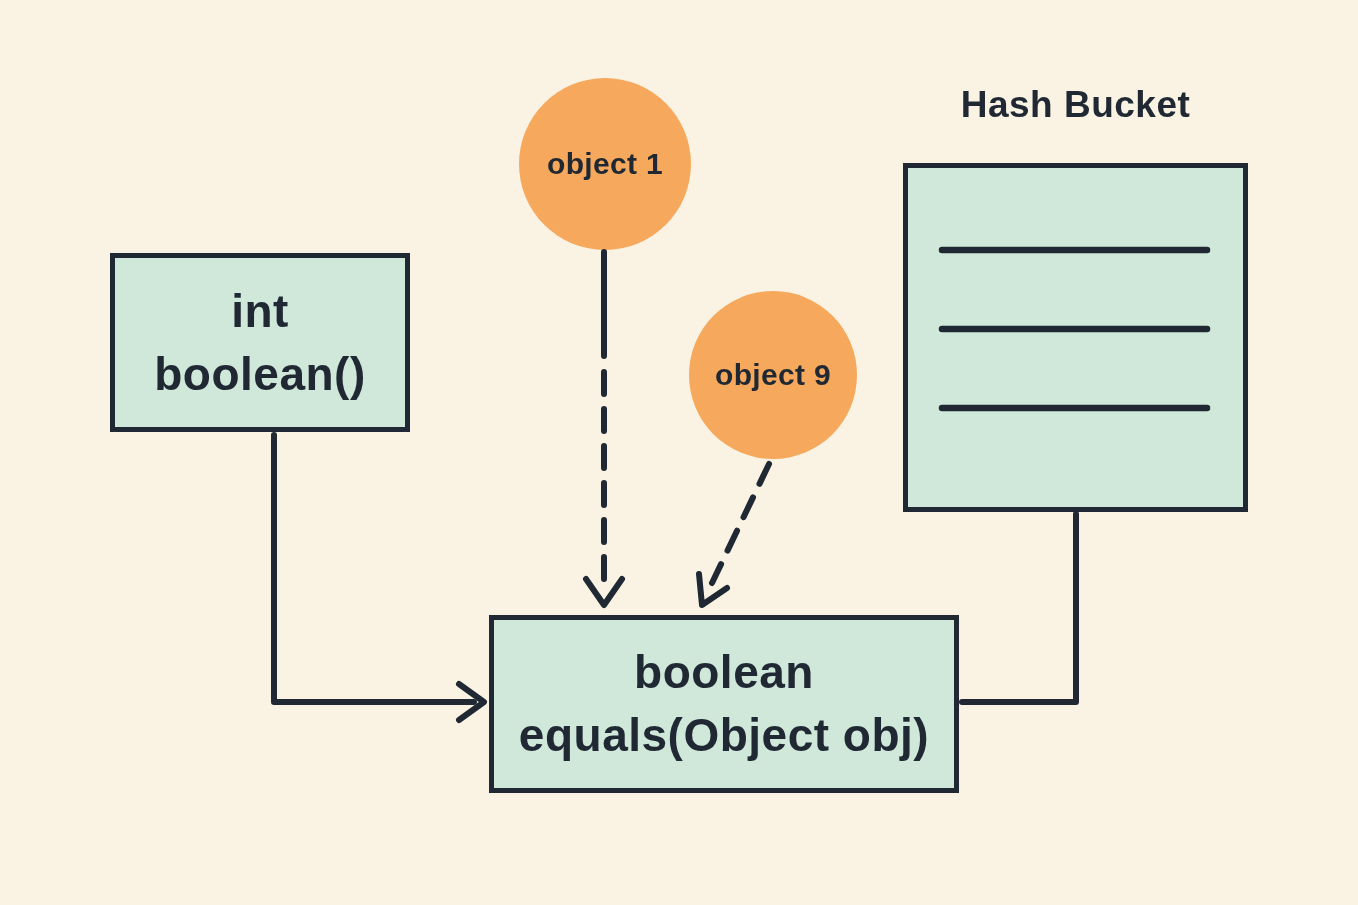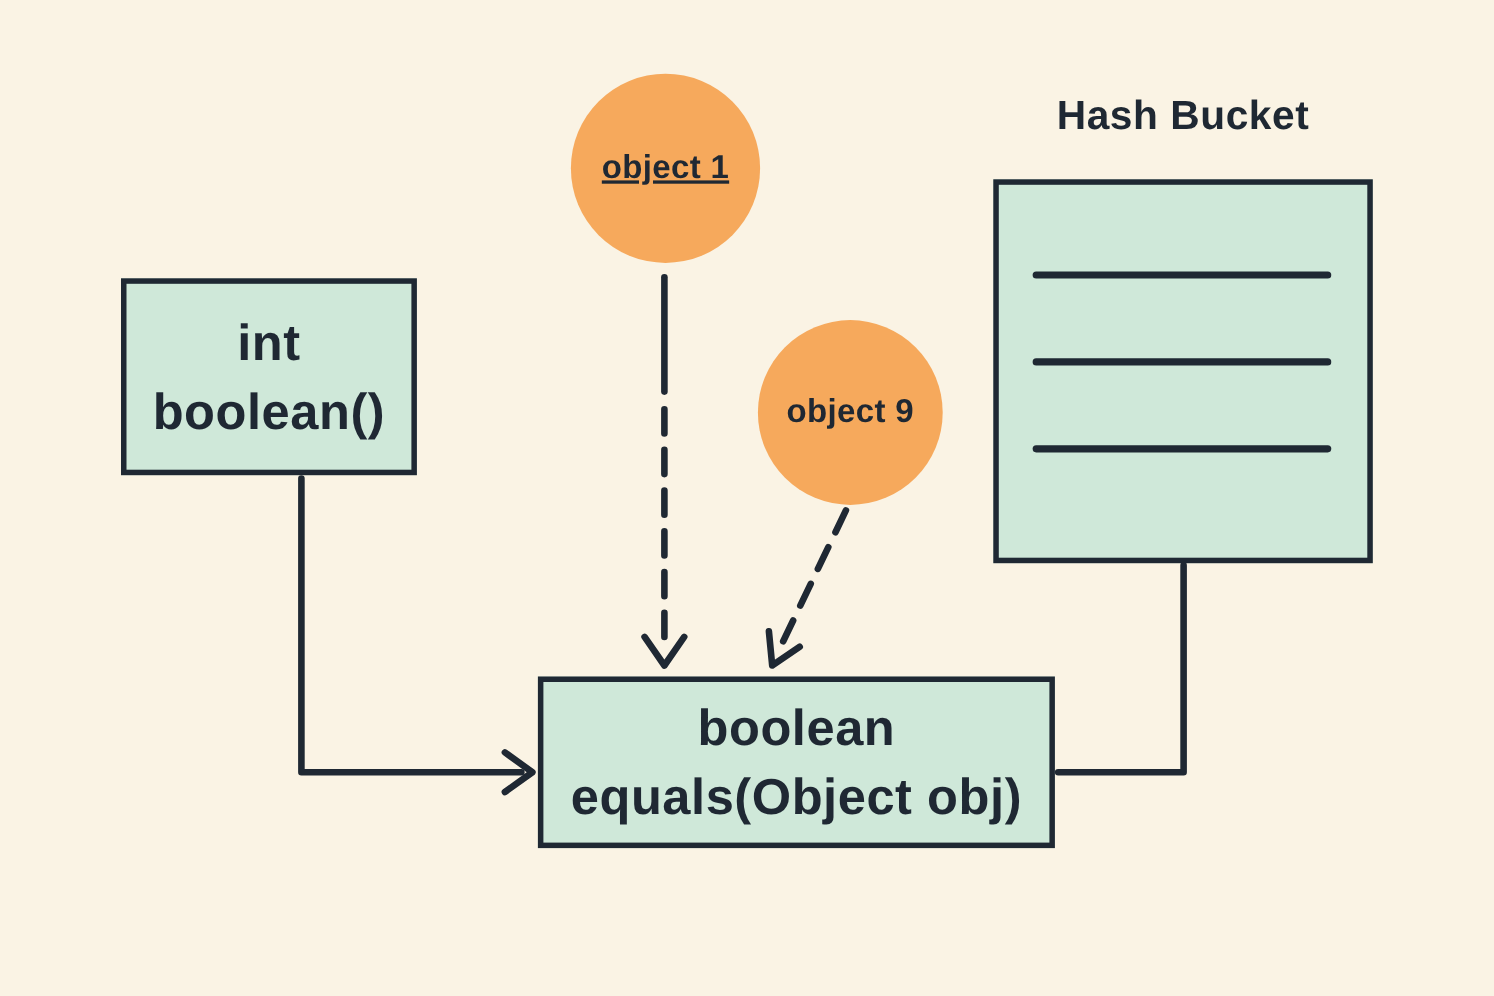--- a/index.html
+++ b/index.html
@@ -33,39 +33,39 @@
     text-align: center;
     gap: 10px;
   }
   .node-box .line{
     font-size: 46px;
     font-weight: 600;
     line-height: 1.15;
     color: var(--stroke);
     letter-spacing: 0.5px;
   }
-  #hashcode-box{ left:110px; top:253px; width:269px; height:179px; }
-  #equals-box{ left:489px; top:615px; width:470px; height:156px; }
+  #hashcode-box{ left:110px; top:253px; width:300px; height:179px; }
+  #equals-box{ left:489px; top:615px; width:470px; height:178px; }
   #bucket-box{ left:903px; top:163px; width:345px; height:349px; }
 
   .obj-circle{
     position: absolute;
     border-radius: 50%;
     background: var(--circle-fill);
     display: flex;
     align-items: center;
     justify-content: center;
   }
   .obj-circle .circle-label{
     font-size: 30px;
     font-weight: 600;
     color: var(--stroke);
     letter-spacing: 0.3px;
   }
-  #object1-circle{ left:519px; top:67px; width:172px; height:172px;text-decoration:underline; }
+  #object1-circle{ left:519px; top:78px; width:172px; height:172px; }
   #object2-circle{ left:689px; top:291px; width:168px; height:168px; }
 
   .bucket-title{
     position: absolute;
     left: 893px;
     top: 84px;
     width: 365px;
     text-align: center;
     font-size: 37px;
     font-weight: 700;

